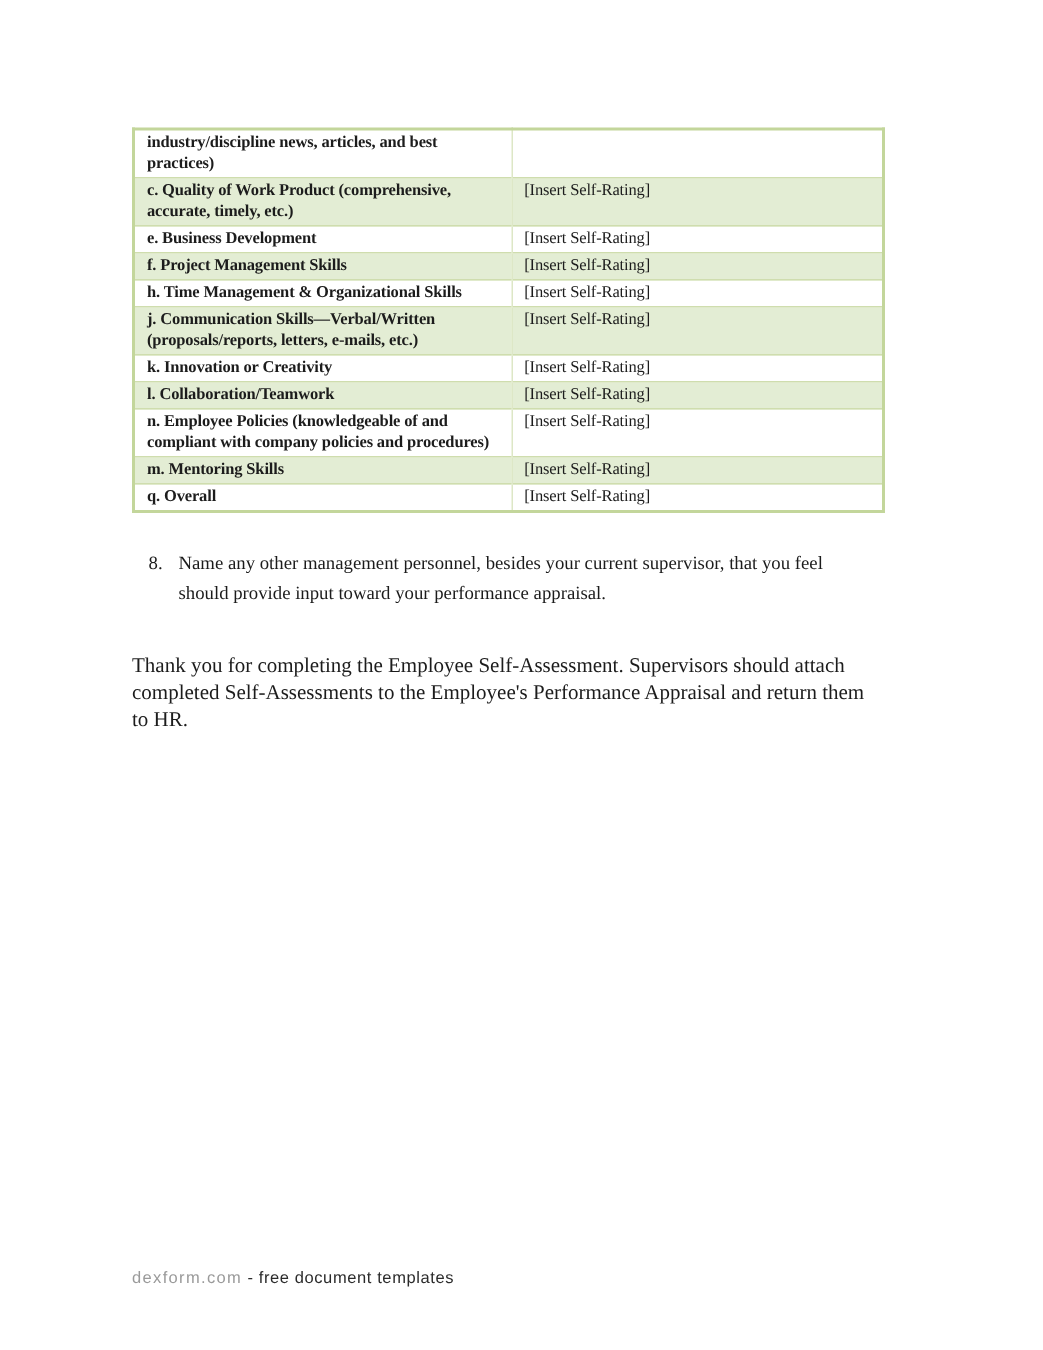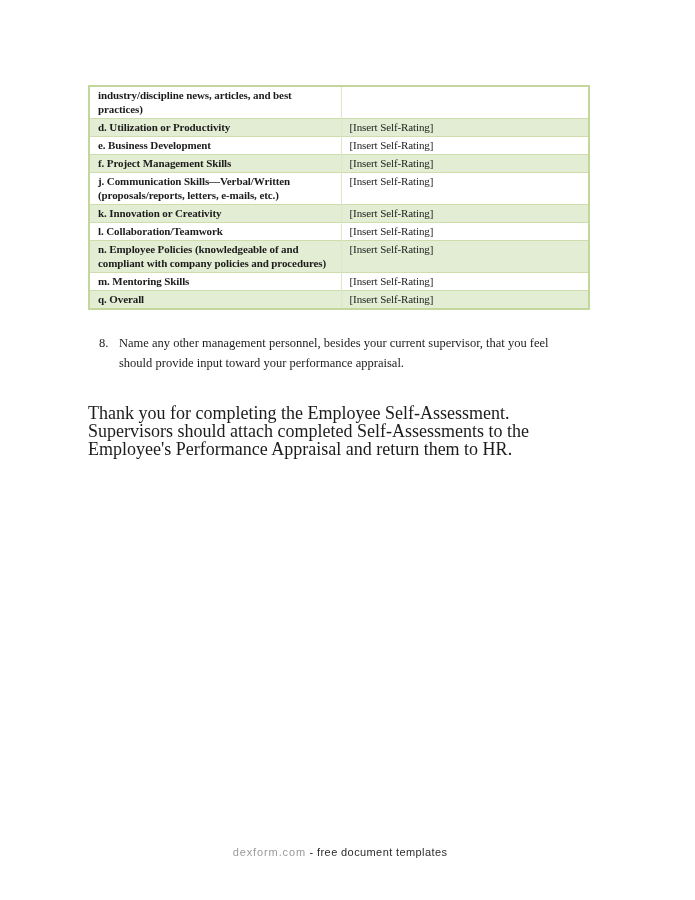--- a/index.html
+++ b/index.html
@@ -55,29 +55,29 @@
     margin:23px 0 0 11px;
     width:482px;
     font-size:12.5px;
     line-height:20px;
   }
   .qnum{flex:0 0 20px;}
   .qtext{flex:1;}
   .closing{
     margin:31px 0 0 0;
     width:502px;
-    font-size:18px;
+    font-size:14px;
     line-height:18px;
   }
   .footer{
     position:absolute;
     top:846px;
     left:88px;
     width:504px;
-    text-align:center;
+    text-align:left;
     font-family:"Liberation Sans", sans-serif;
     font-size:11px;
     letter-spacing:0.4px;
     color:#2b2b2b;
   }
   .footer .brand{
     color:var(--brand-gray);
     letter-spacing:0.9px;
     text-decoration:none;
     cursor:pointer;
@@ -88,29 +88,33 @@
 
 <div class="page">
 
   <table class="rating-table">
     <tbody>
         <tr>
     <td class="skill">industry/discipline news, articles, and best practices)</td>
     <td class="rating"></td>
   </tr>
         <tr>
-    <td class="skill">d. Utilization or Productivity</td>
+    <td class="skill">c. Quality of Work Product (comprehensive, accurate, timely, etc.)</td>
     <td class="rating">[Insert Self-Rating]</td>
   </tr>
         <tr>
     <td class="skill">e. Business Development</td>
     <td class="rating">[Insert Self-Rating]</td>
   </tr>
         <tr>
     <td class="skill">f. Project Management Skills</td>
+    <td class="rating">[Insert Self-Rating]</td>
+  </tr>
+        <tr>
+    <td class="skill">h. Time Management &amp; Organizational Skills</td>
     <td class="rating">[Insert Self-Rating]</td>
   </tr>
         <tr>
     <td class="skill">j. Communication Skills—Verbal/Written (proposals/reports, letters, e-mails, etc.)</td>
     <td class="rating">[Insert Self-Rating]</td>
   </tr>
         <tr>
     <td class="skill">k. Innovation or Creativity</td>
     <td class="rating">[Insert Self-Rating]</td>
   </tr>

